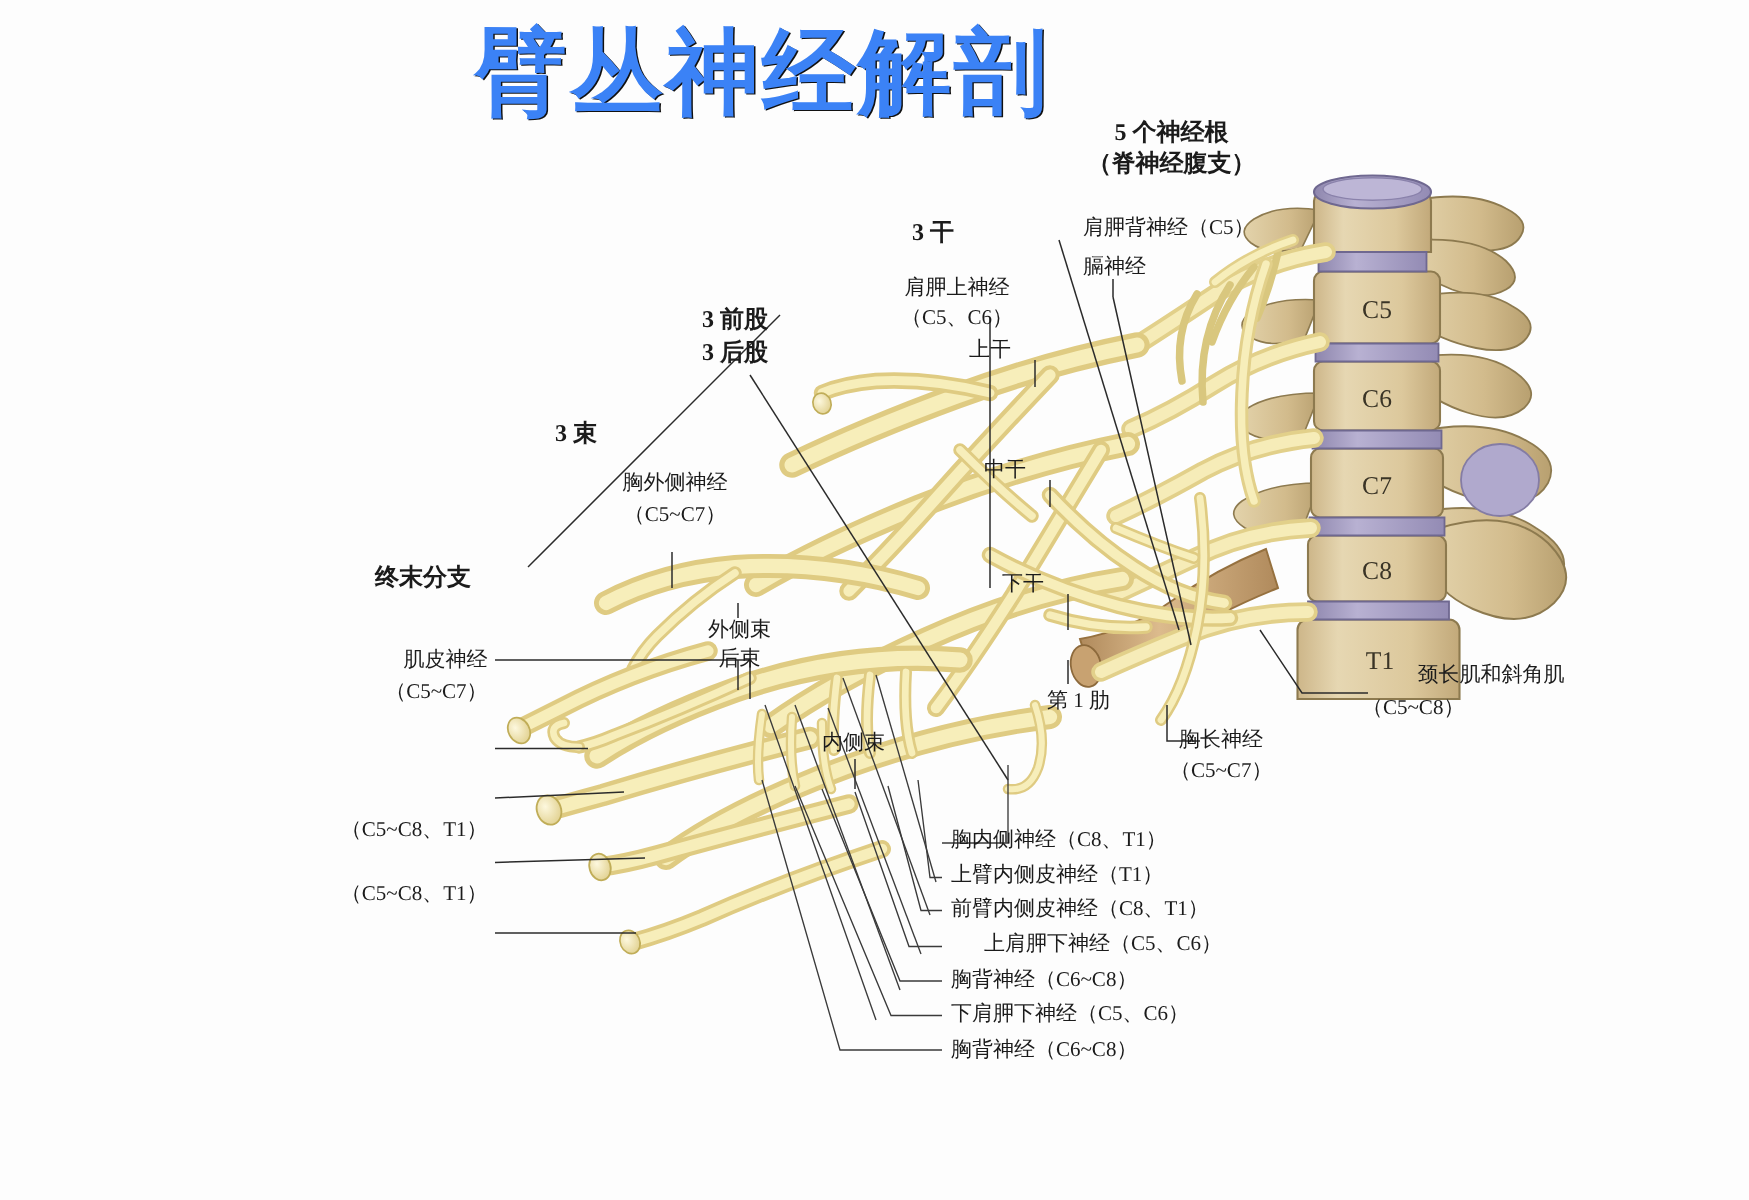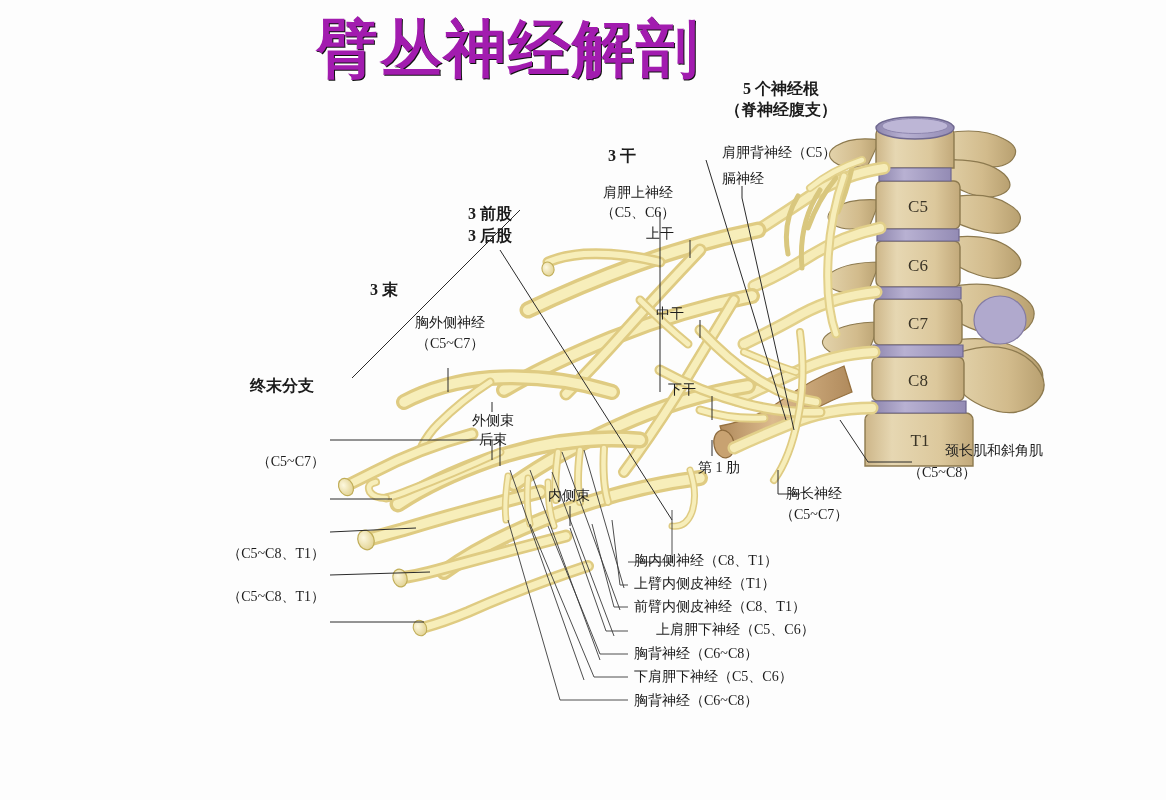--- a/index.html
+++ b/index.html
@@ -13,21 +13,21 @@
   }
   #stage{position:relative;width:1166px;height:800px;background:#fdfdfd;}
 
   
   .title{
     position:absolute;left:316px;top:18px;
     font-family:"Liberation Serif","DejaVu Serif",serif;
     font-weight:700;
     font-size:62px;
     letter-spacing:2px;
-    color:#a21caf;
+    color:#3b82f6;
     line-height:1;
     white-space:nowrap;
     text-shadow:1px 1px 0 #111;
   }
 
   
   .lbl{
     position:absolute;
     font-family:"Liberation Serif","DejaVu Serif",serif;
     font-size:14px;
@@ -345,20 +345,21 @@
   <div class="lbl bold" style="left:370px;top:279px;">3 束</div>
   <div class="lbl c" style="left:392px;top:313px;width:116px;">胸外侧神经</div>
   <div class="lbl c" style="left:392px;top:334px;width:116px;">（C5~C7）</div>
 
   <div class="lbl c" style="left:462px;top:411px;width:62px;">外侧束</div>
   <div class="lbl c" style="left:462px;top:430px;width:62px;">后束</div>
   <div class="lbl c" style="left:538px;top:486px;width:62px;">内侧束</div>
 
   <div class="lbl bold" style="left:250px;top:375px;">终末分支</div>
 
+  <div class="lbl r" style="left:120px;top:431px;width:205px;">肌皮神经</div>
   <div class="lbl r" style="left:120px;top:452px;width:205px;">（C5~C7）</div>
 
 
   <div class="lbl r" style="left:110px;top:544px;width:215px;">（C5~C8、T1）</div>
 
   <div class="lbl r" style="left:110px;top:587px;width:215px;">（C5~C8、T1）</div>
 
 
   <div class="lbl" style="left:698px;top:458px;">第 1 肋</div>
   <div class="lbl" style="left:786px;top:484px;">胸长神经</div>

